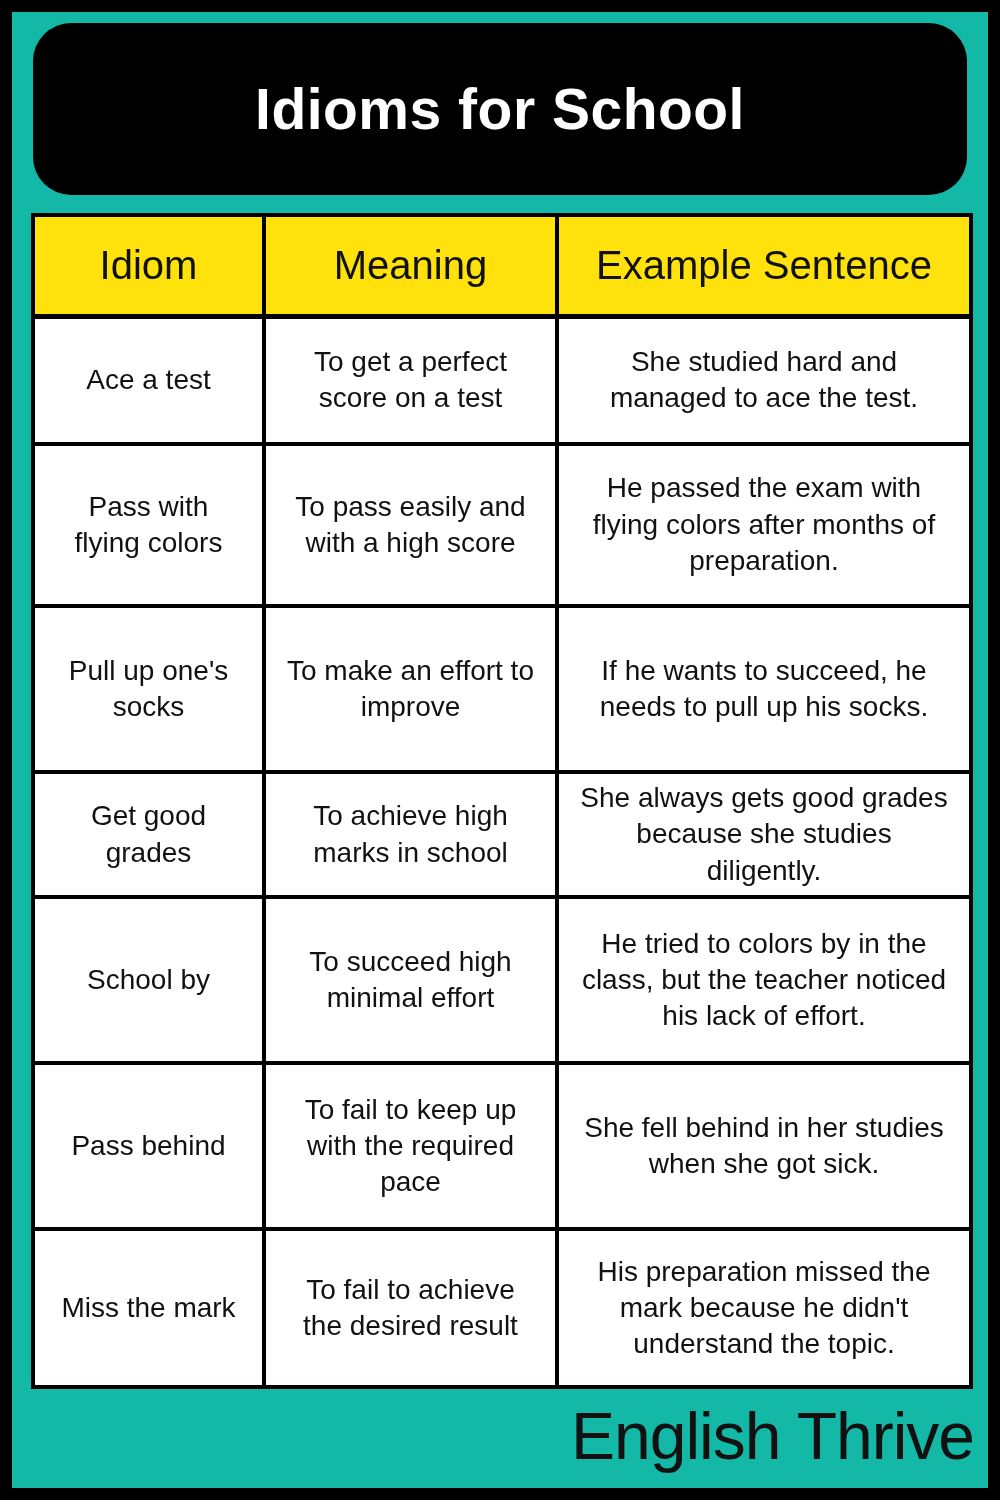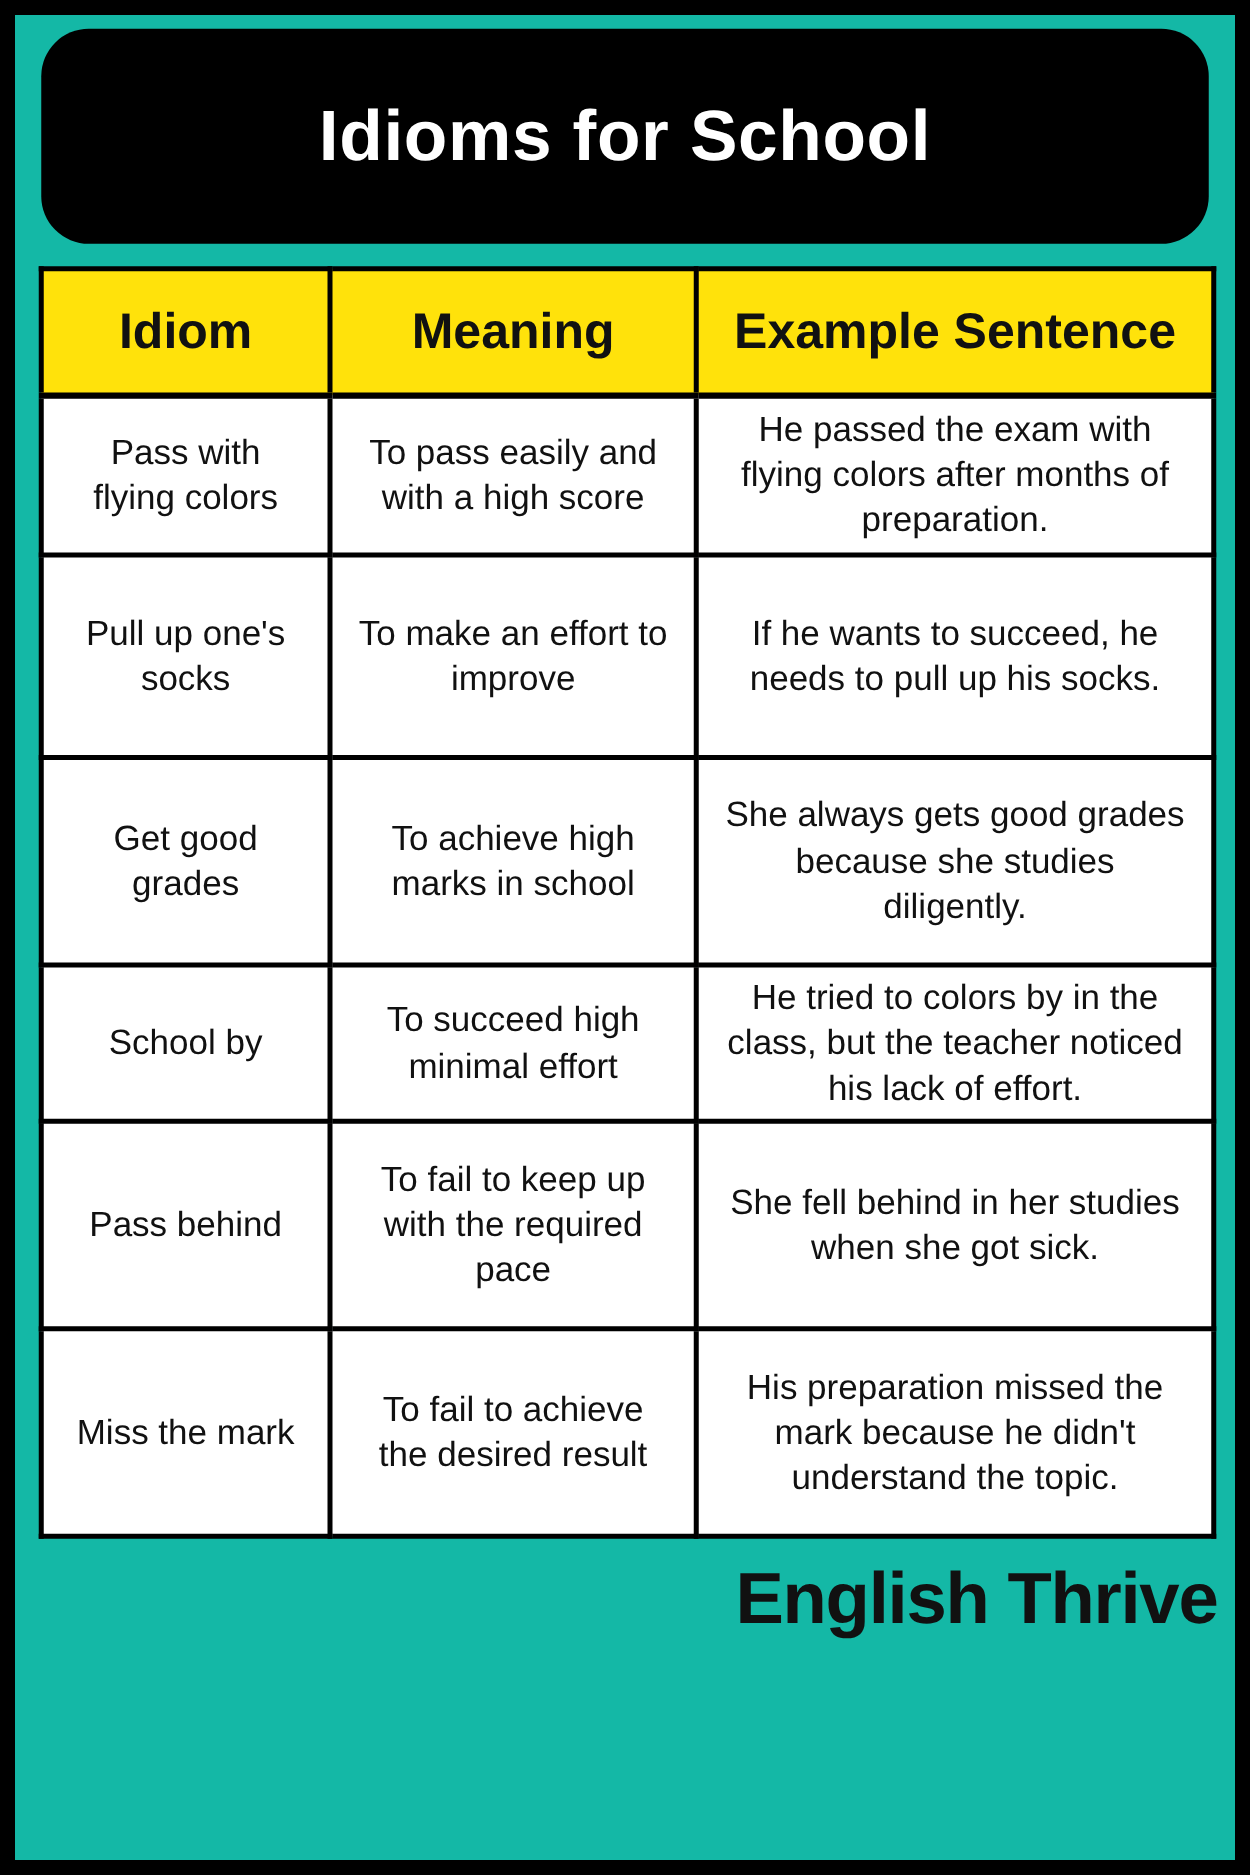--- a/index.html
+++ b/index.html
@@ -43,21 +43,21 @@
   table.idioms td {
     border: 4px solid #000;
     text-align: center;
     vertical-align: middle;
     color: #111111;
   }
   table.idioms th {
     background: var(--accent-yellow, #FFE20B);
     height: 101px;
     font-size: 40px;
-    font-weight: 700;
+    font-weight: 400;
     border-bottom-width: 5px;
   }
   table.idioms td {
     font-size: 28px;
     line-height: 1.3;
     padding: 6px 20px;
     background: #ffffff;
   }
   td.col-example { padding: 6px 24px; }
 
@@ -71,22 +71,22 @@
 
   
   .footer {
     height: 94px;
     display: flex;
     align-items: center;
     justify-content: flex-end;
     padding-right: 14px;
   }
   .footer .brand {
-    font-size: 58px;
-    font-weight: 700;
+    font-size: 66px;
+    font-weight: 400;
     color: #111111;
     letter-spacing: -1px;
     white-space: nowrap;
   }
 </style>
 </head>
 <body>
 
 <div class="page" style="--accent-yellow: #FFE20B; --frame-black: #000000;">
 
@@ -101,20 +101,25 @@
       <col style="width:414px">
     </colgroup>
     <thead>
       <tr>
         <th>Idiom</th>
         <th>Meaning</th>
         <th>Example Sentence</th>
       </tr>
     </thead>
     <tbody>
+      <tr>
+        <td class="col-idiom">Ace a test</td>
+        <td class="col-meaning">To get a perfect score on a test</td>
+        <td class="col-example">She studied hard and managed to ace the test.</td>
+      </tr>
       <tr>
         <td class="col-idiom">Pass with flying colors</td>
         <td class="col-meaning">To pass easily and with a high score</td>
         <td class="col-example">He passed the exam with flying colors after months of preparation.</td>
       </tr>
       <tr>
         <td class="col-idiom">Pull up one's socks</td>
         <td class="col-meaning">To make an effort to improve</td>
         <td class="col-example">If he wants to succeed, he needs to pull up his socks.</td>
       </tr>

